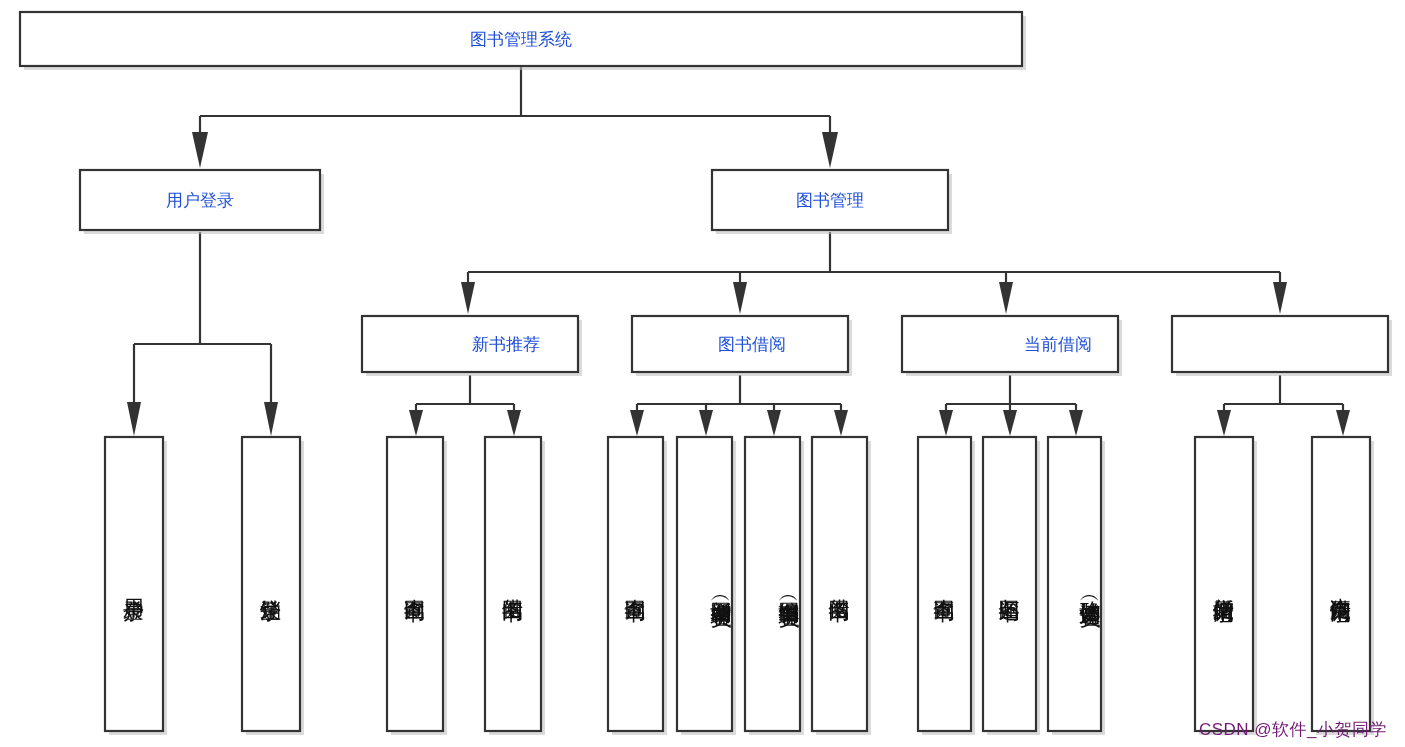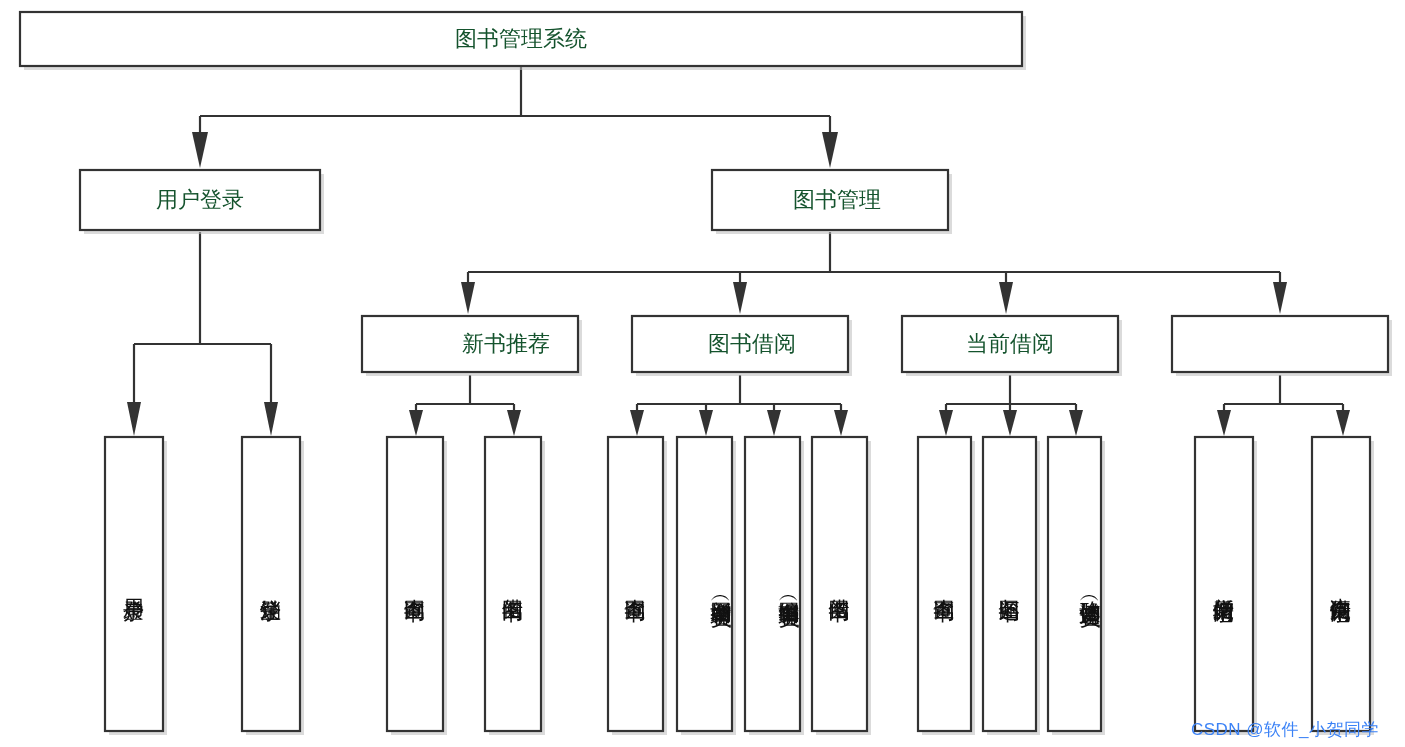--- a/index.html
+++ b/index.html
@@ -59,32 +59,32 @@
     white-space: nowrap;
     line-height: 1;
     pointer-events: none;
   }
   .horiz-text-wrap {
     position: absolute;
     display: flex;
     align-items: center;
     justify-content: center;
     font-family: "Liberation Sans", "DejaVu Sans", sans-serif;
-    font-size: 22px;
-    color: #14532d;
+    font-size: 17px;
+    color: #1d4ed8;
     white-space: nowrap;
     pointer-events: none;
   }
   #watermark {
     position: absolute;
-    right: 26px;
+    right: 18px;
     bottom: 6px;
     font-family: "Liberation Sans", "DejaVu Sans", sans-serif;
     font-size: 17px;
-    color: #3b82f6;
+    color: #701a75;
     white-space: nowrap;
     letter-spacing: 0.5px;
   }
 </style>
 </head>
 <body>
 
 <div id="diagram-root">
 
   <svg id="flowchart" viewBox="0 0 1405 747">
@@ -211,25 +211,25 @@
 
     <rect class="node-shadow" x="1199" y="441" width="58" height="294"></rect>
     <rect class="node-box" x="1195" y="437" width="58" height="294"></rect>
     <rect class="node-shadow" x="1316" y="441" width="58" height="294"></rect>
     <rect class="node-box" x="1312" y="437" width="58" height="294"></rect>
   </svg>
 
   <div class="horiz-text-wrap" style="left:20px; top:12px; width:1002px; height:54px;">图书管理系统</div>
 
   <div class="horiz-text-wrap" style="left:80px; top:170px; width:240px; height:60px;">用户登录</div>
-  <div class="horiz-text-wrap" style="left:712px; top:170px; width:236px; height:60px;margin-left:7px;">图书管理</div>
+  <div class="horiz-text-wrap" style="left:712px; top:170px; width:236px; height:60px;">图书管理</div>
 
   <div class="horiz-text-wrap" style="left:362px; top:316px; width:216px; height:56px;padding-left:36px;">新书推荐</div>
   <div class="horiz-text-wrap" style="left:632px; top:316px; width:216px; height:56px;margin-left:12px;">图书借阅</div>
-  <div class="horiz-text-wrap" style="left:902px; top:316px; width:216px; height:56px;">当前借阅</div>
+  <div class="horiz-text-wrap" style="left:902px; top:316px; width:216px; height:56px;padding-left:48px;">当前借阅</div>
 
   <div class="vert-text-wrap" style="left:105px; top:437px; width:58px; height:294px;">用户登录</div>
   <div class="vert-text-wrap" style="left:242px; top:437px; width:58px; height:294px;">注销登录</div>
 
   <div class="vert-text-wrap" style="left:387px; top:437px; width:56px; height:294px;">查询图书</div>
   <div class="vert-text-wrap" style="left:485px; top:437px; width:56px; height:294px;">借阅图书</div>
 
   <div class="vert-text-wrap" style="left:608px; top:437px; width:55px; height:294px;">查询图书</div>
   <div class="vert-text-wrap" style="left:677px; top:437px; width:55px; height:294px; align-items:flex-start; padding-top:8px; box-sizing:border-box;">新增图书（管理员）</div>
   <div class="vert-text-wrap" style="left:745px; top:437px; width:55px; height:294px; align-items:flex-start; padding-top:8px; box-sizing:border-box;">编辑图书（管理员）</div>

